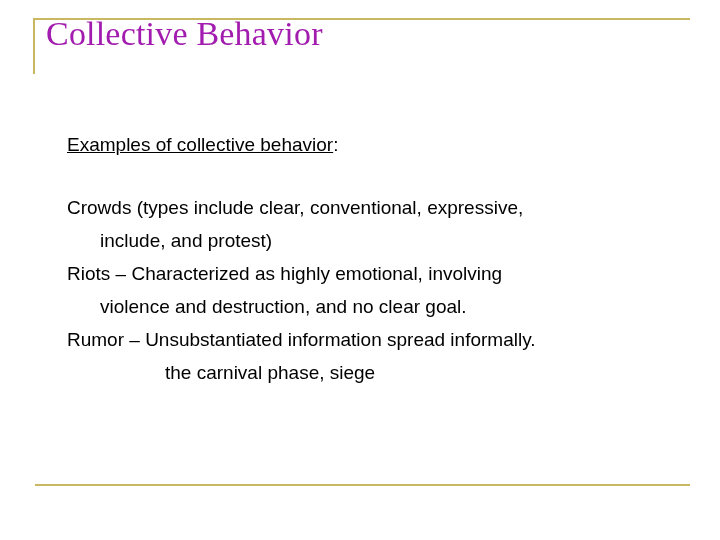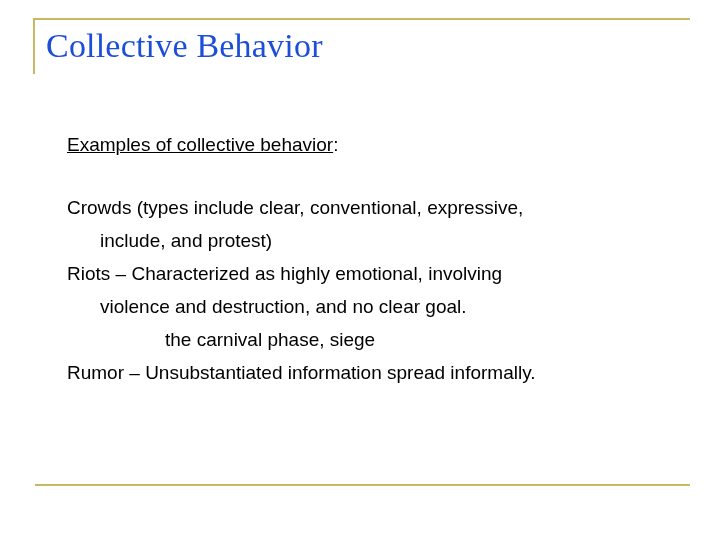--- a/index.html
+++ b/index.html
@@ -40,23 +40,23 @@
     top: 484px;
     width: 655px;
     height: 2px;
     background: #c9b861;
   }
 
   
   .title {
     position: absolute;
     left: 46px;
-    top: 25px;
+    top: 13px;
     width: 640px;
-    color: #1d4ed8;
+    color: #a21caf;
     font-family: "Liberation Serif", serif;
     font-size: 34px;
     line-height: 42px;
     font-weight: normal;
     letter-spacing: 0.2px;
     white-space: nowrap;
   }
 
   
   .body-block {
@@ -89,20 +89,20 @@
   <div class="title">Collective Behavior</div>
 
   <div class="body-block">
 
     <div class="line lvl0 spacer-after"><span class="u">Examples of collective behavior</span><span>:</span></div>
 
     <div class="line lvl0">Crowds (types include clear, conventional, expressive,</div>
     <div class="line lvl1">include, and protest)</div>
     <div class="line lvl0">Riots – Characterized as highly emotional, involving</div>
     <div class="line lvl1">violence and destruction, and no clear goal.</div>
+    <div class="line lvl0">Rumor – Unsubstantiated information spread informally.</div>
     <div class="line lvl3">the carnival phase, siege</div>
-    <div class="line lvl0">Rumor – Unsubstantiated information spread informally.</div>
 
   </div>
 
   <div class="rule-bottom"></div>
 
 </div>
 
 </body></html>

